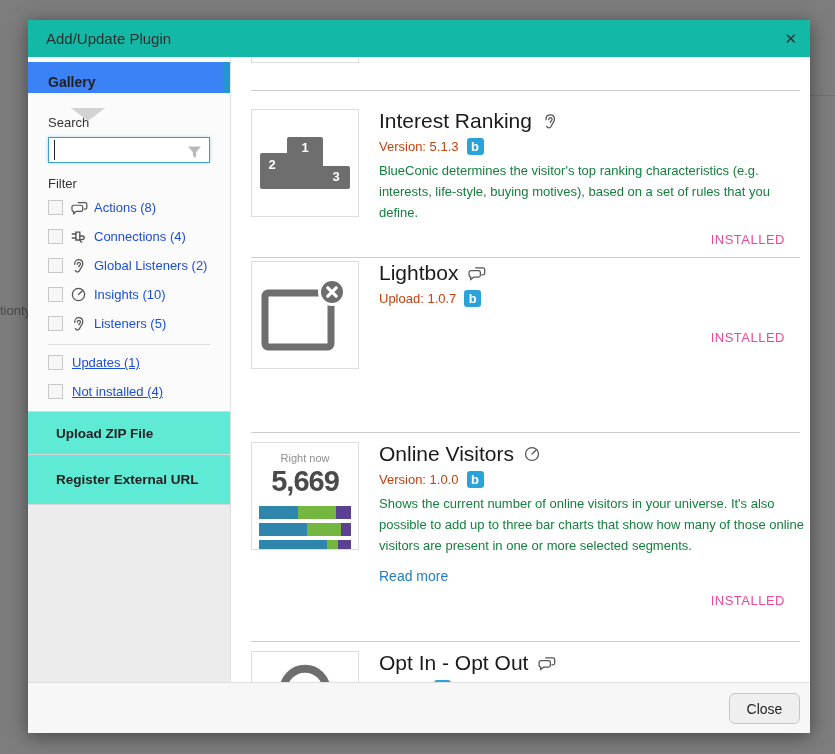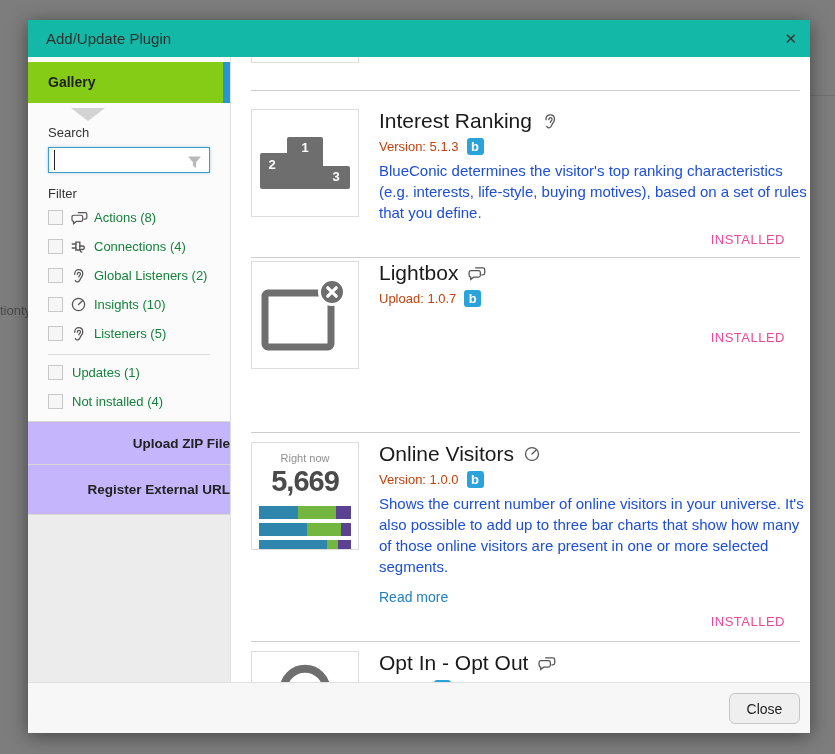--- a/index.html
+++ b/index.html
@@ -15,62 +15,62 @@
   
   .titlebar { position:absolute; top:0; left:0; right:0; height:37px; background:#14b8a6; }
   .titlebar .title { position:absolute; left:18px; top:0; line-height:37px; font-size:15px; color:#2d2d2d; }
   .close-x { position:absolute; right:13px; top:0; line-height:37px; font-size:15px; color:#333; cursor:pointer; }
 
   
   .dialog-body { position:absolute; top:37px; bottom:51px; left:0; right:0; display:flex; }
 
   
   .sidebar { width:203px; background:#fbfbfb; border-right:1px solid #e0e0e0; display:flex; flex-direction:column; position:relative; }
-  .gallery-tab { margin-top:5px; height:41px; background:#84cc16; position:relative; }
+  .gallery-tab { margin-top:5px; height:31px; background:#3b82f6; position:relative; }
   .gallery-tab .tab-label { padding-left:20px; line-height:41px; font-size:14px; font-weight:bold; color:#1f1f1f; }
   .gallery-tab .accent { position:absolute; right:0; top:0; bottom:0; width:7px; background:#2497d3; }
   .tab-notch { position:absolute; left:43px; top:46px; width:0; height:0;
                border-left:17px solid transparent; border-right:17px solid transparent; border-top:13px solid #d3d3d3; }
   .side-label { margin:22px 20px 0; height:15px; font-size:13px; color:#333; }
   .side-label.filter { margin-top:13px; }
   .search-box { margin:7px 20px 0; height:26px; background:#fff; border:1px solid #3f9dc9;
                 box-shadow:0 0 3px rgba(63,157,201,.45); position:relative; }
   .search-box input { position:absolute; left:5px; top:2px; width:130px; height:20px; border:none; outline:none;
                       font-size:13px; background:transparent; border-left:1px solid #222; }
   .funnel { position:absolute; right:7px; top:7px; }
   .filter-rows { margin-top:2px; }
   .filter-row { display:flex; align-items:center; height:29px; padding-left:20px; cursor:pointer; }
   .checkbox { width:15px; height:15px; background:#f6f6f6; border:1px solid #c8c8c8; flex:none; }
   .f-icon { width:22px; margin-left:7px; flex:none; display:flex; align-items:center; }
-  .f-label { font-size:13px; color:#15803d; margin-left:2px; white-space:nowrap; }
-  .filter-row.no-icon .f-label { margin-left:9px; }
+  .f-label { font-size:13px; color:#1d4ed8; margin-left:2px; white-space:nowrap; }
+  .filter-row.no-icon .f-label { margin-left:9px;text-decoration:underline; }
   .side-divider { margin:6px 20px 0; border-top:1px solid #ddd; }
   .status-rows { margin-top:3px; }
-  .side-section { background:#c4b5fd; border-bottom:1px solid #d8d8d8; padding-left:28px;
-                  font-size:13.5px; font-weight:bold; color:#222; cursor:pointer;text-align:right; }
+  .side-section { background:#5eead4; border-bottom:1px solid #d8d8d8; padding-left:28px;
+                  font-size:13.5px; font-weight:bold; color:#222; cursor:pointer; }
   .side-section.upload { margin-top:5px; border-top:1px solid #d8d8d8; height:44px; line-height:43px; }
   .side-section.register { height:50px; line-height:50px; }
   .sidebar-fill { flex:1; background:#ececec; }
 
   
   .content { flex:1; position:relative; overflow:hidden; background:#fff; }
   .thumb-fragment { position:absolute; left:20px; top:0; width:108px; height:6px;
                     border:1px solid #ddd; border-top:none; background:#fff; }
   .item-sep { position:absolute; left:20px; right:10px; border-top:1px solid #ccc; }
   .plugin-item { position:absolute; left:20px; display:flex; }
   .thumb { width:108px; height:108px; border:1px solid #ddd; background:#fff;
            display:flex; align-items:center; justify-content:center; flex:none; overflow:hidden; }
   .item-col { margin-left:20px; width:432px; }
   .item-title { font-size:21px; color:#1a1a1a; display:flex; align-items:center; }
   .type-icon { margin-left:9px; display:flex; align-items:center; }
   .version-row { margin-top:5px; height:17px; display:flex; align-items:center; }
   .version-text { font-size:13px; color:#c2410c; }
   .b-badge { margin-left:8px; width:17px; height:17px; border-radius:3px; background:#2aa3db; color:#fff;
              font-size:13px; font-weight:bold; text-align:center; line-height:17px; }
-  .desc { margin-top:5px; font-size:15px; line-height:21px; color:#1d4ed8; }
+  .desc { margin-top:5px; font-size:13px; line-height:21px; color:#15803d; }
   .read-more { margin-top:12px; font-size:14px; color:#1f7ec2; cursor:pointer; }
   .installed-row { margin-top:9px; text-align:right; padding-right:26px; font-size:13px;
                    letter-spacing:.5px; color:#ec4899; }
 
   
   .ov-widget { width:100%; height:100%; padding-top:9px; }
   .ov-caption { text-align:center; font-size:11px; color:#8f8f8f; }
   .ov-value { text-align:center; font-size:29px; font-weight:bold; color:#4a4a4a; letter-spacing:-1px; margin-top:1px; }
   .ov-bars { width:92px; margin:8px auto 0; }
   .mini-bar { display:flex; height:13px; margin-bottom:4px; }

